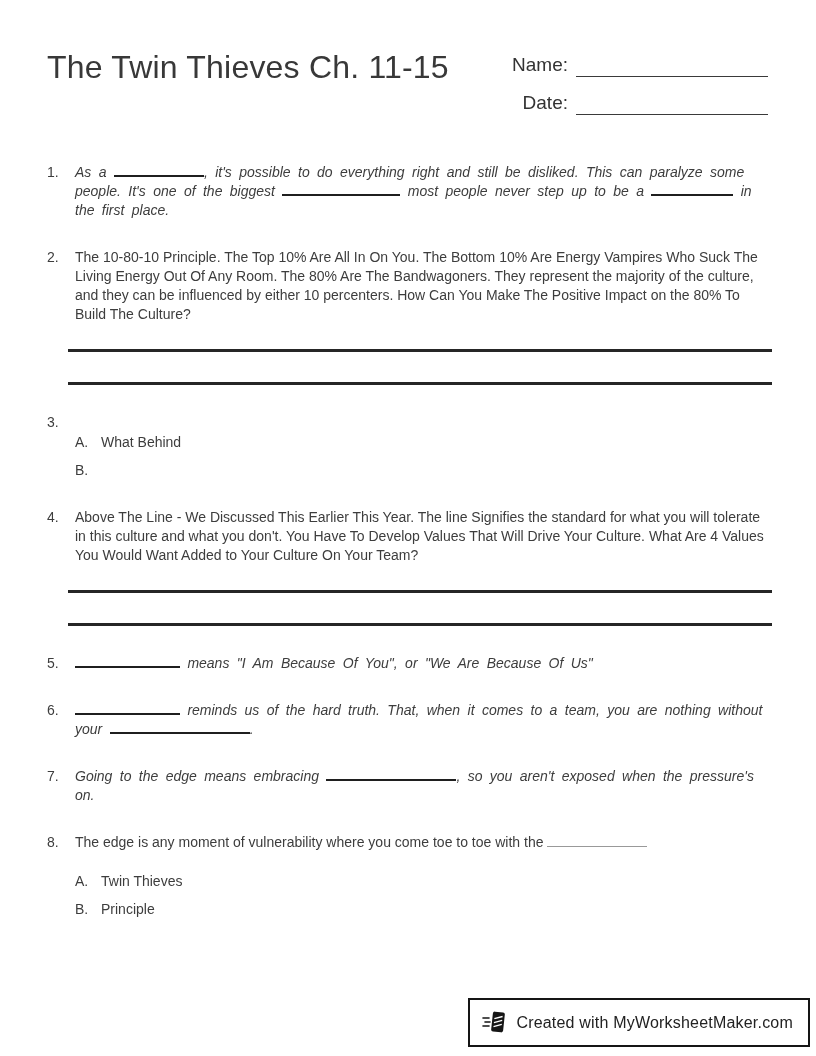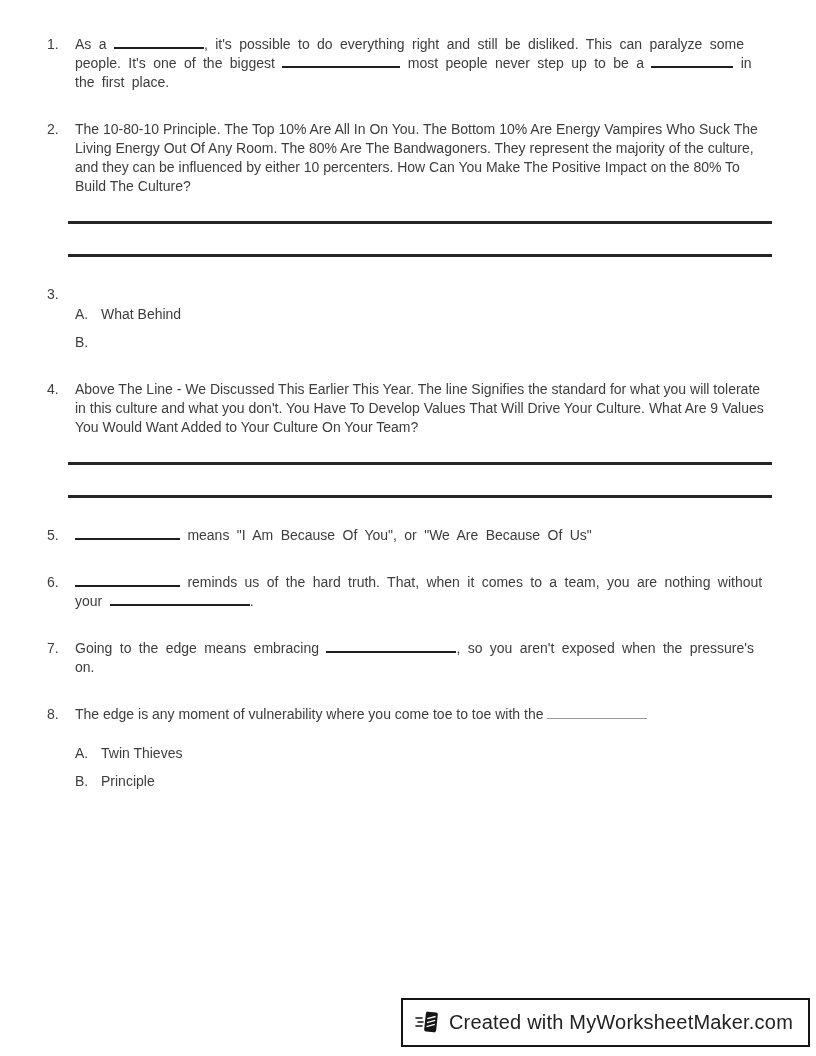--- a/index.html
+++ b/index.html
@@ -46,21 +46,21 @@
     height: 25px;
     border-bottom: 1.5px solid #3a3a3a;
   }
 
   
   .main { padding: 0 48px 0 47px; margin-top: 35px; }
   .question { display: flex; margin-bottom: 28px; }
   .q-num { width: 28px; flex: none; }
   .q-body { flex: 1; min-width: 0; }
   .q-text { margin: 0; }
-  .q-text.gap-text { word-spacing: 3.5px; }
+  .q-text.gap-text { word-spacing: 3.5px; font-style: italic; }
   .blank {
     display: inline-block;
     height: 1em;
     border-bottom: 2px solid #1f1f1f;
     vertical-align: baseline;
   }
   .blank.gray { border-bottom: 1.5px solid #999999; }
   .answer-line {
     height: 3px;
     background: #262626;
@@ -79,28 +79,41 @@
     position: absolute;
     right: 6px;
     bottom: 9px;
     border: 2px solid #151515;
     background: #ffffff;
     display: flex;
     align-items: center;
     gap: 7px;
     padding: 9px 15px 9px 12px;
   }
-  .footer-text { font-size: 20px; color: #222222; letter-spacing: 0.2px; }
+  .footer-text { font-size: 16px; color: #222222; letter-spacing: 0.2px; }
   .logo-icon { width: 27px; height: 27px; display: inline-flex; }
 </style>
 </head>
 <body>
 
 <div class="page">
 
+  <div class="header">
+    <h1 class="title">The Twin Thieves Ch. 11-15</h1>
+    <div class="fields">
+      <div class="field-row">
+        <span class="field-label">Name:</span>
+        <span class="field-line"></span>
+      </div>
+      <div class="field-row">
+        <span class="field-label">Date:</span>
+        <span class="field-line"></span>
+      </div>
+    </div>
+  </div>
 
   <div class="main" id="questions">
       <div class="question">
         <span class="q-num">1.</span>
         <div class="q-body">
           <p class="q-text gap-text">As a <span class="blank" style="width: 90px;"></span>, it's possible to do everything right and still be disliked. This can paralyze some people. It's one of the biggest <span class="blank" style="width: 118px;"></span> most people never step up to be a <span class="blank" style="width: 82px;"></span> in the first place.</p>
         </div>
       </div>
       <div class="question">
         <span class="q-num">2.</span>
@@ -120,21 +133,21 @@
             </div>
             <div class="option">
               <span class="opt-letter">B.</span>
             </div>
           </div>
         </div>
       </div>
       <div class="question">
         <span class="q-num">4.</span>
         <div class="q-body">
-          <p class="q-text">Above The Line - We Discussed This Earlier This Year. The line Signifies the standard for what you will tolerate in this culture and what you don't. You Have To Develop Values That Will Drive Your Culture. What Are 9 Values You Would Want Added to Your Culture On Your Team?</p>
+          <p class="q-text">Above The Line - We Discussed This Earlier This Year. The line Signifies the standard for what you will tolerate in this culture and what you don't. You Have To Develop Values That Will Drive Your Culture. What Are 4 Values You Would Want Added to Your Culture On Your Team?</p>
           <div class="answer-line first"></div>
           <div class="answer-line second"></div>
         </div>
       </div>
       <div class="question">
         <span class="q-num">5.</span>
         <div class="q-body">
           <p class="q-text gap-text"><span class="blank" style="width: 105px;"></span> means "I Am Because Of You", or "We Are Because Of Us"</p>
         </div>
       </div>

